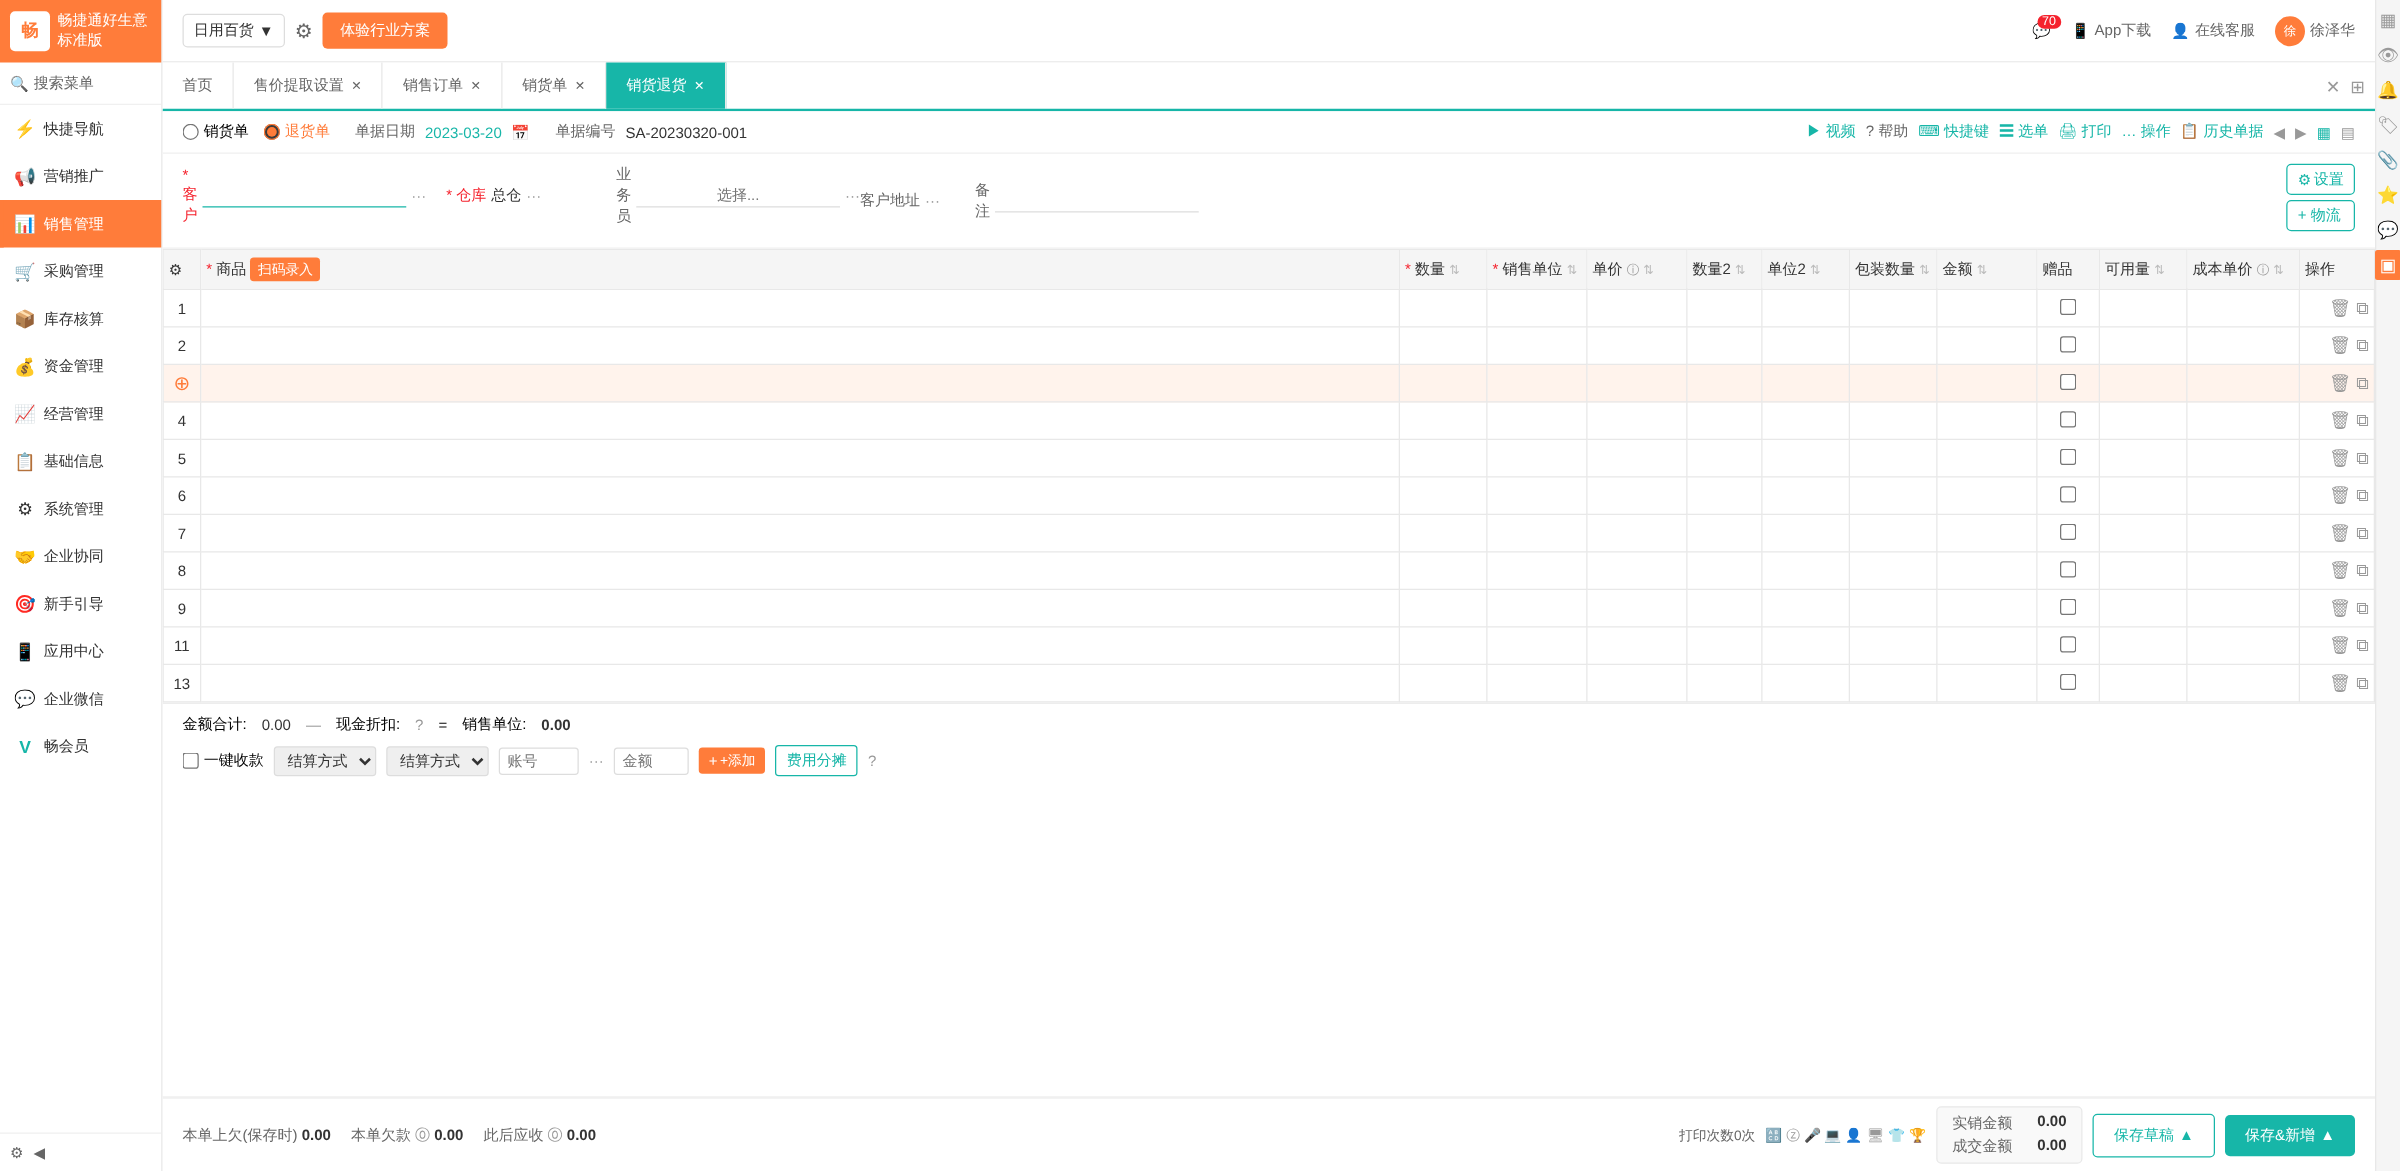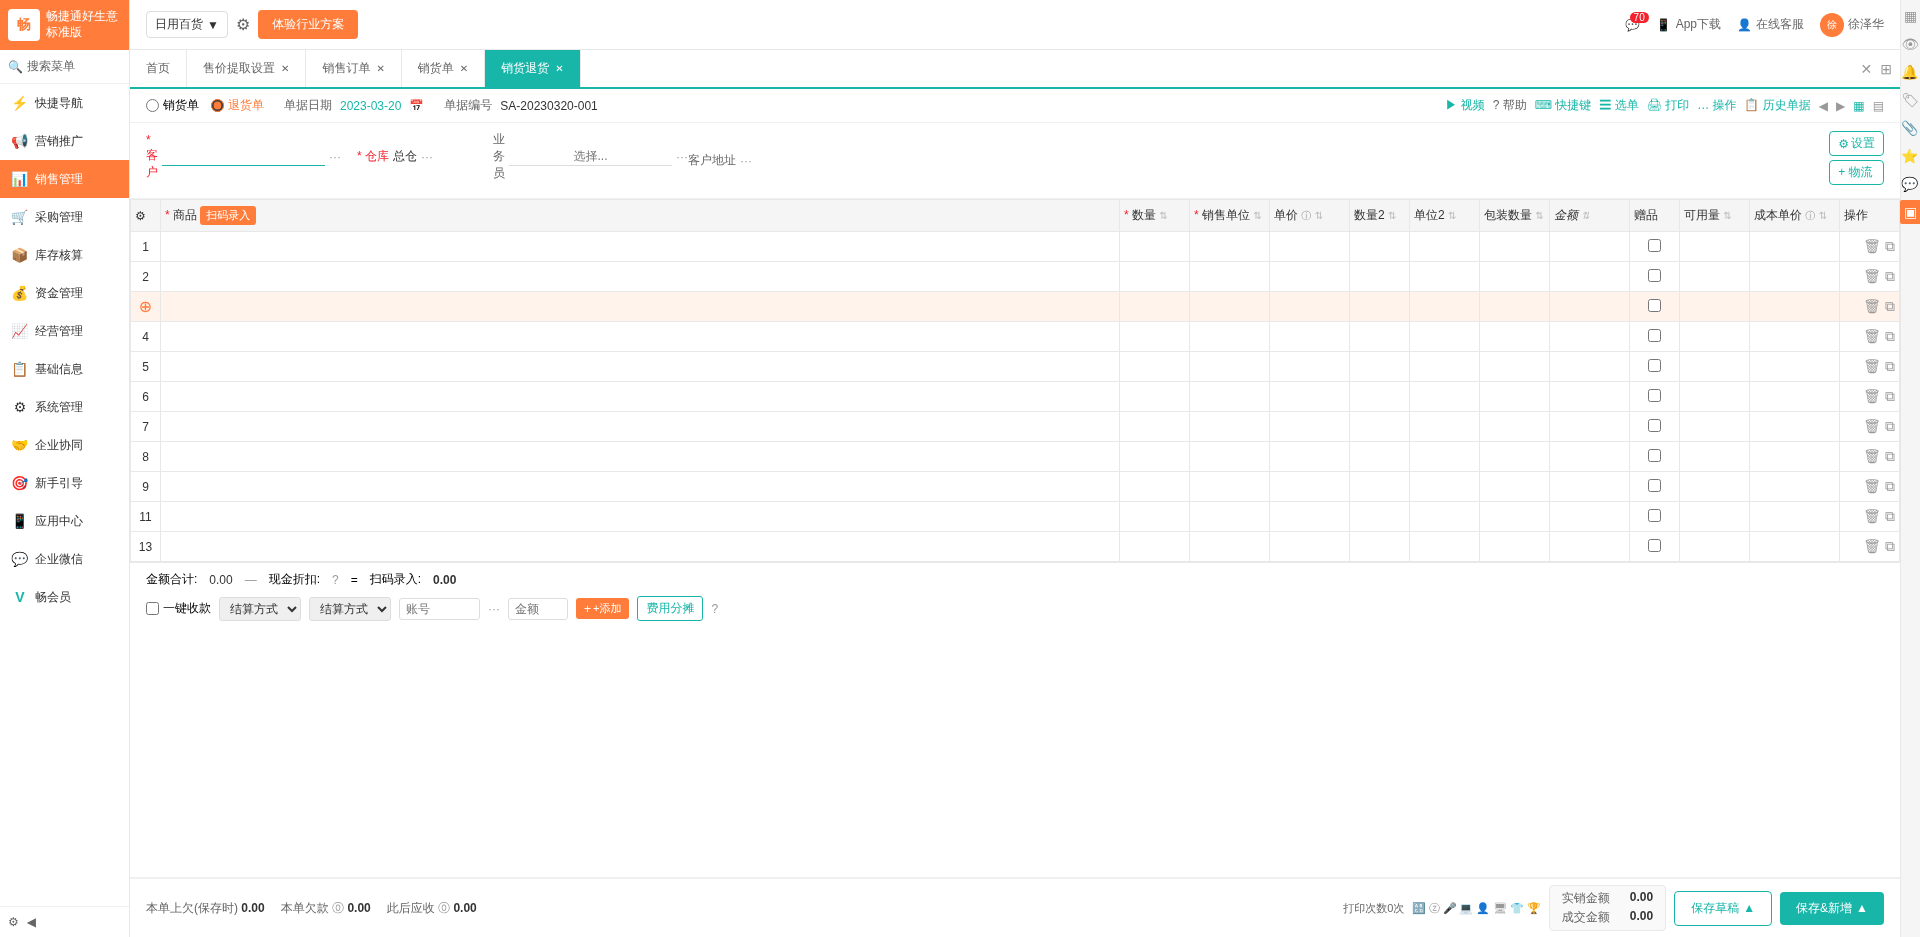--- a/index.html
+++ b/index.html
@@ -75,21 +75,21 @@
     .th-required { color: #f5222d; }
 
     .col-gear { width: 28px; }
     .col-product { min-width: 160px; }
     .col-qty { width: 70px; }
     .col-unit { width: 80px; }
     .col-price { width: 80px; }
     .col-qty2 { width: 60px; }
     .col-unit2 { width: 70px; }
     .col-pkg { width: 70px; }
-    .col-amount { width: 80px; font-style: italic; }
+    .col-amount { width: 80px; }
     .col-gift { width: 50px; }
     .col-avail { width: 70px; }
     .col-cost { width: 90px; }
     .col-action { width: 60px; }
 
     .teal-text { color: #17b6a8; }
 
     .page-wrapper { display: flex; flex-direction: column; flex: 1; overflow: hidden; }
   </style>
 </head>
@@ -280,20 +280,24 @@
           <label style="color:#666;">业务员</label>
           <input type="text" style="border-top: none; border-right: none; border-left: none; border-image: initial; border-bottom: 1px solid rgb(221, 221, 221); outline: none; flex: 1 1 0%; padding: 2px 4px; color: rgb(153, 153, 153); text-align: center;" placeholder="选择...">
           <span style="color:#999;cursor:pointer;">···</span>
         </div>
       </div>
       <div style="display:flex;gap:16px;align-items:center;">
         <div style="display:flex;align-items:center;gap:4px;flex:1;">
           <label style="color:#666;">客户地址</label>
           <span style="color:#999;cursor:pointer;">···</span>
         </div>
+        <div style="display:flex;align-items:center;gap:4px;flex:2;">
+          <label style="color:#666;">备注</label>
+          <input type="text" style="border-top: none; border-right: none; border-left: none; border-image: initial; border-bottom: 1px solid rgb(221, 221, 221); outline: none; flex: 1 1 0%; padding: 2px 4px;">
+        </div>
       </div>
       <div style="position:absolute;right:16px;top:8px;display:flex;flex-direction:column;gap:4px;">
         <button class="side-btn">
           <span>⚙</span>
           <span>设置</span>
         </button>
         <button class="side-btn">
           <span>+ 物流</span>
         </button>
       </div>
@@ -588,36 +592,36 @@
 
     <div style="border-top:1px solid #e8e8e8;padding:8px 16px;">
 
       <div style="display:flex;align-items:center;gap:12px;margin-bottom:8px;">
         <span>金额合计:</span>
         <span style="color:#333;">0.00</span>
         <span style="color:#999;">—</span>
         <span>现金折扣:</span>
         <span style="color:#999;cursor:pointer;">?</span>
         <span>=</span>
-        <span>扫码录入:</span>
+        <span>销售单位:</span>
         <span style="color:#333;font-weight:bold;">0.00</span>
       </div>
 
       <div style="display:flex;align-items:center;gap:8px;">
         <label style="display:flex;align-items:center;gap:4px;cursor:pointer;">
           <input type="checkbox" style="">
           <span>一键收款</span>
         </label>
         <select style="border:1px solid #ddd;border-radius:3px;padding:3px 6px;color:#333;">
           <option>结算方式</option>
         </select>
         <select style="border:1px solid #ddd;border-radius:3px;padding:3px 6px;color:#333;">
           <option>结算方式</option>
         </select>
-        <input type="text" style="border: 1px solid rgb(221, 221, 221); border-radius: 3px; padding: 3px 6px; width: 81px;" placeholder="账号">
+        <input type="text" style="border: 1px solid rgb(221, 221, 221); border-radius: 3px; padding: 3px 6px; width: 64px;" placeholder="账号">
         <span style="color:#999;">···</span>
         <input type="text" style="border: 1px solid rgb(221, 221, 221); border-radius: 3px; padding: 3px 6px; width: 60px;" placeholder="金额">
         <button class="add-btn">
           <span>+</span>
           <span style="font-size:11px;">+添加</span>
         </button>
         <button class="split-btn">费用分摊</button>
         <span style="color:#999;cursor:pointer;">?</span>
       </div>
     </div>

